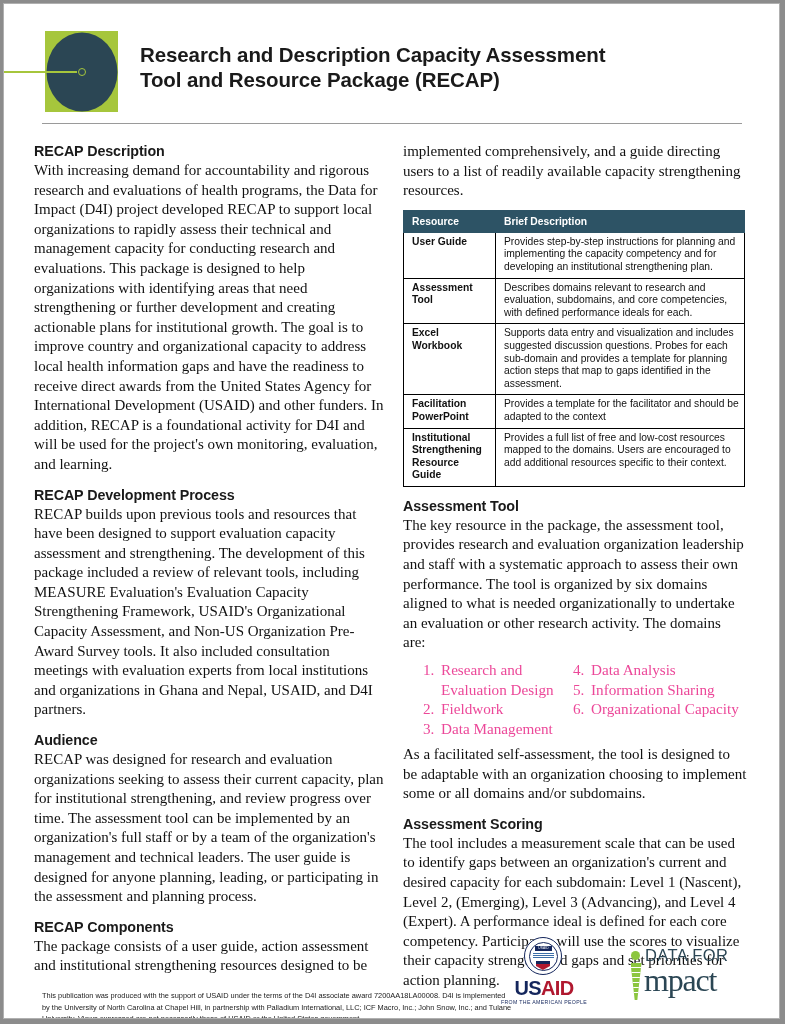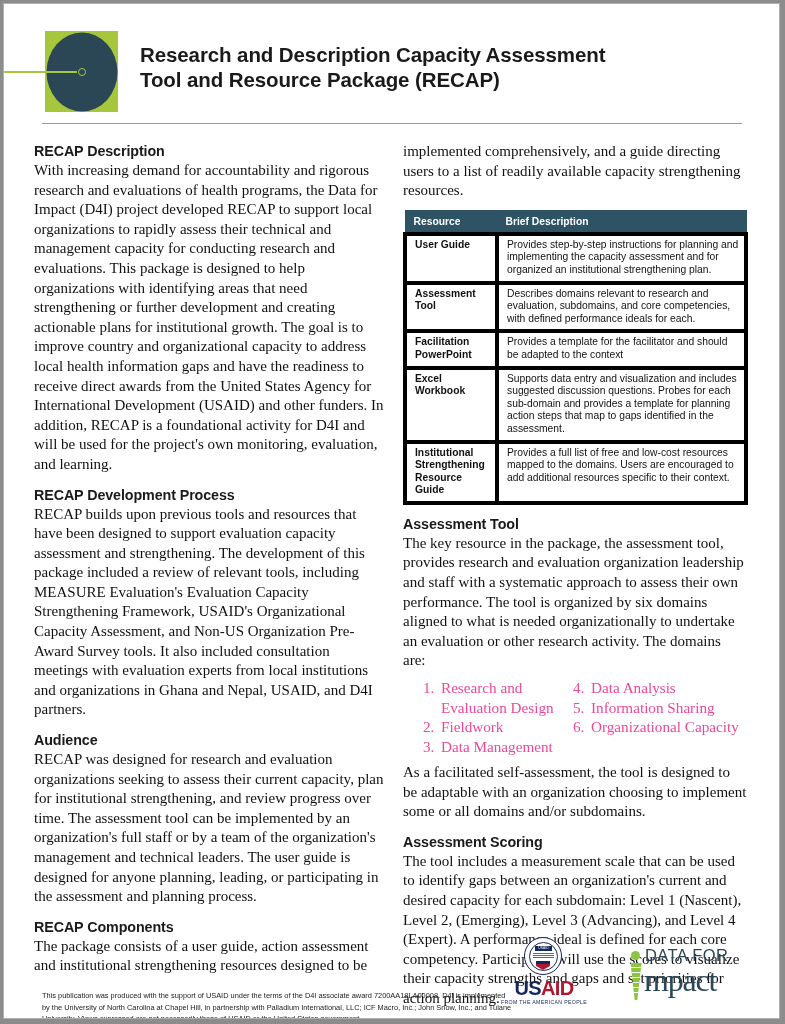--- a/index.html
+++ b/index.html
@@ -144,21 +144,21 @@
     background: #2d5365;
     color: #ffffff;
     font-size: 10.3px;
     font-weight: bold;
     text-align: left;
     padding: 4px 6px 4px 8px;
     border: 1px solid #2d5365;
     line-height: 13px;
   }
   table.res td {
-    border: 4px solid #000000;
+    border: 1px solid #000000;
     font-size: 10.3px;
     line-height: 12.6px;
     color: #111111;
     padding: 3px 5px 4px 8px;
     vertical-align: top;
   }
   table.res td.resname {
     font-weight: bold;
     width: 92px;
   }
@@ -398,33 +398,33 @@
           </colgroup>
         <thead>
           <tr>
             <th>Resource</th>
             <th>Brief Description</th>
           </tr>
         </thead>
         <tbody>
           <tr>
             <td class="resname">User Guide</td>
-            <td>Provides step-by-step instructions for planning and implementing the capacity assessment and for organized an institutional strengthening plan.</td>
+            <td>Provides step-by-step instructions for planning and implementing the capacity competency and for developing an institutional strengthening plan.</td>
           </tr>
           <tr>
             <td class="resname">Assessment Tool</td>
             <td>Describes domains relevant to research and evaluation, subdomains, and core competencies, with defined performance ideals for each.</td>
           </tr>
           <tr>
+            <td class="resname">Excel Workbook</td>
+            <td>Supports data entry and visualization and includes suggested discussion questions. Probes for each sub-domain and provides a template for planning action steps that map to gaps identified in the assessment.</td>
+          </tr>
+          <tr>
             <td class="resname">Facilitation PowerPoint</td>
             <td>Provides a template for the facilitator and should be adapted to the context</td>
-          </tr>
-          <tr>
-            <td class="resname">Excel Workbook</td>
-            <td>Supports data entry and visualization and includes suggested discussion questions. Probes for each sub-domain and provides a template for planning action steps that map to gaps identified in the assessment.</td>
           </tr>
           <tr>
             <td class="resname">Institutional Strengthening Resource Guide</td>
             <td>Provides a full list of free and low-cost resources mapped to the domains. Users are encouraged to add additional resources specific to their context.</td>
           </tr>
         </tbody>
       </table>
 
       <h2 class="sec">Assessment Tool</h2>
       <p class="body">The key resource in the package, the assessment tool, provides research and evaluation organization leadership and staff with a systematic approach to assess their own performance. The tool is organized by six domains aligned to what is needed organizationally to undertake an evaluation or other research activity. The domains are:</p>

